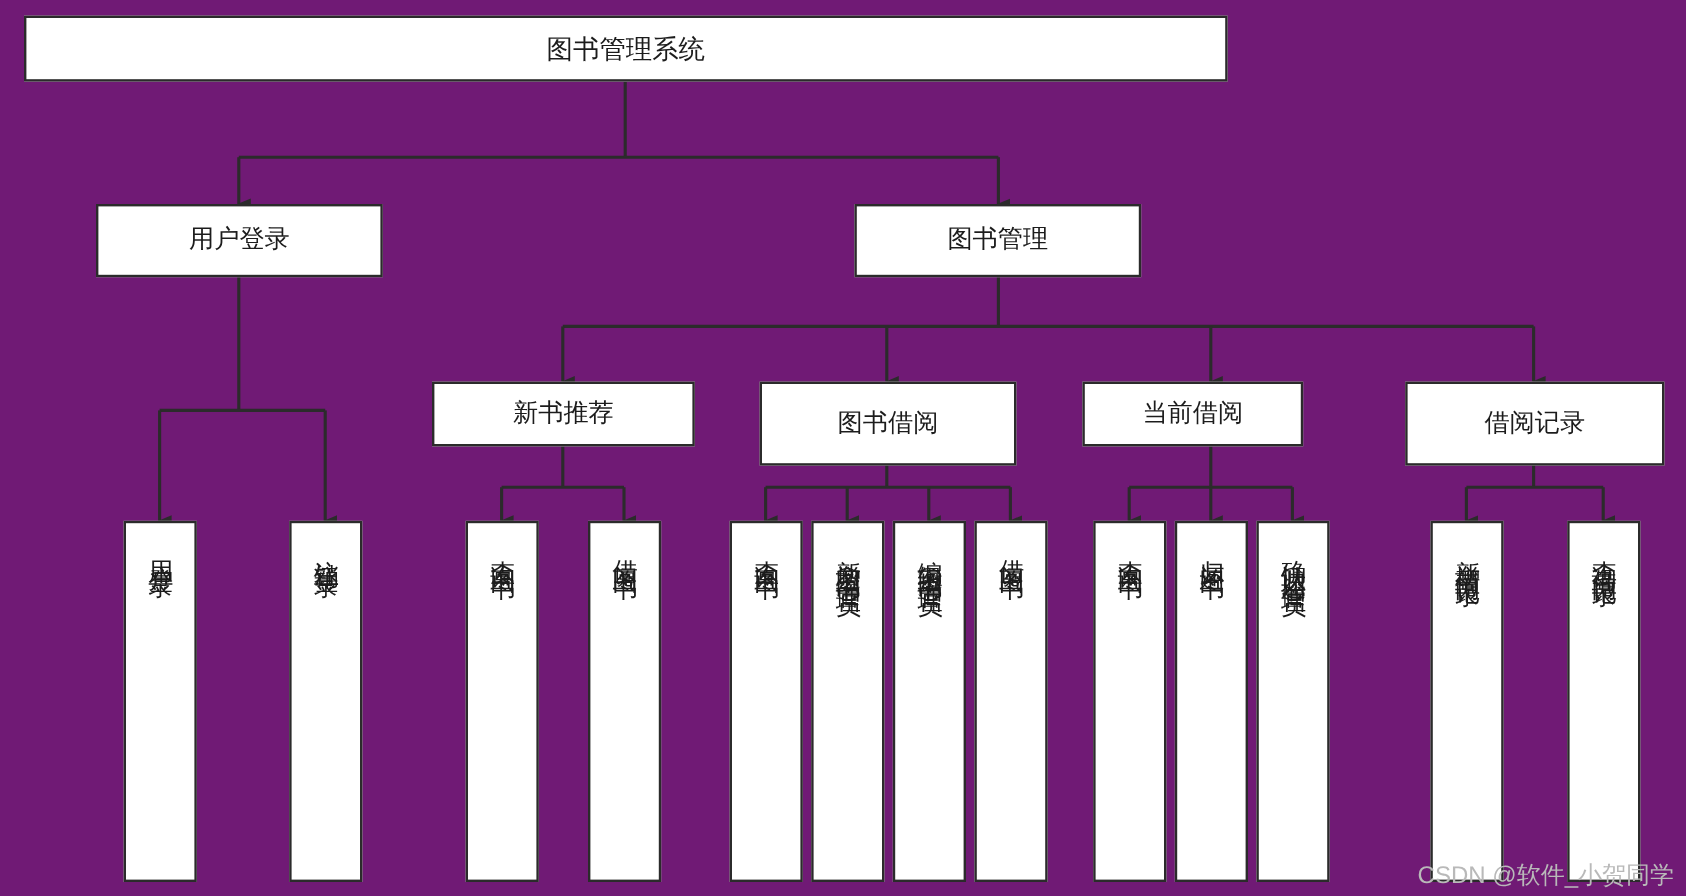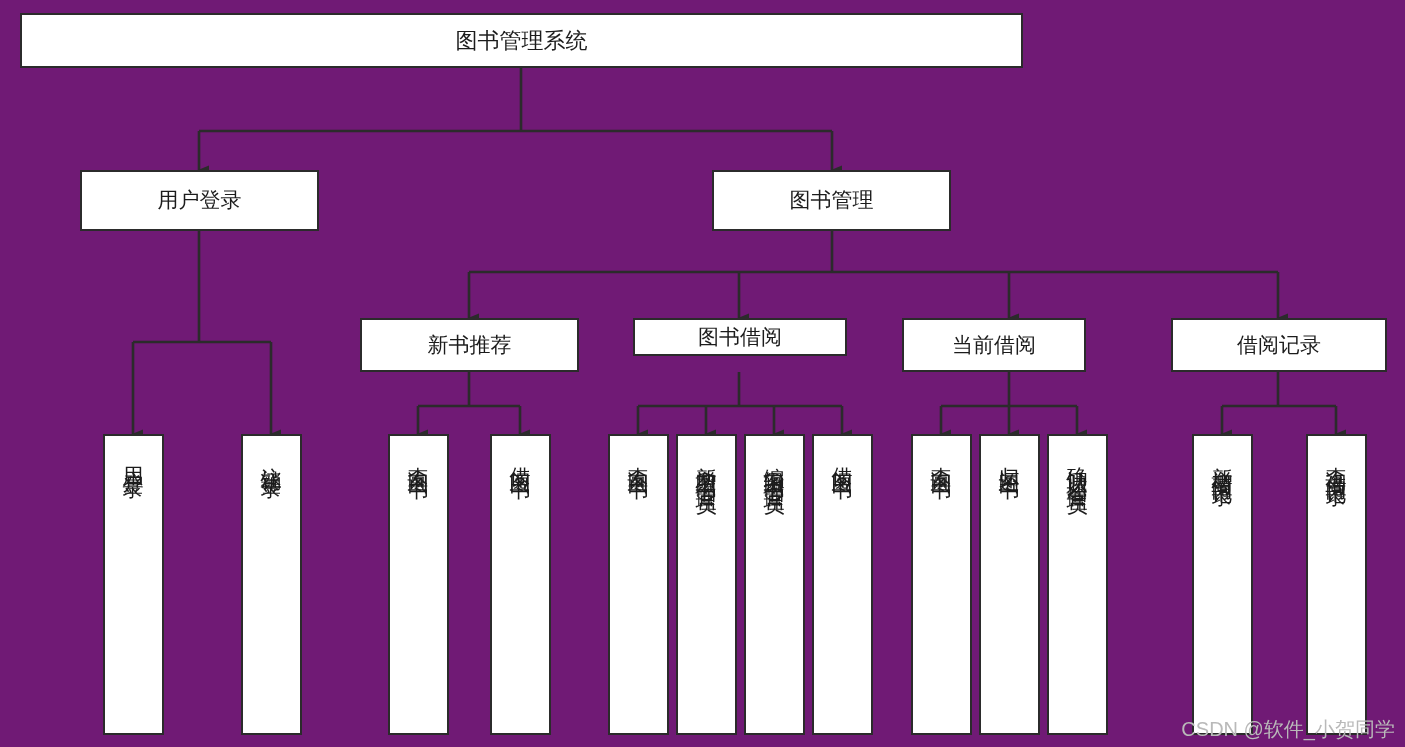--- a/index.html
+++ b/index.html
@@ -139,29 +139,29 @@
   </div>
 
   <div class="node h-node" style="left:712px; top:170px; width:239px; height:61px;">
     <span class="node-label">图书管理</span>
   </div>
 
   <div class="node h-node" style="left:360px; top:318px; width:219px; height:54px;">
     <span class="node-label">新书推荐</span>
   </div>
 
-  <div class="node h-node" style="left:633px; top:318px; width:214px; height:38px;">
+  <div class="node h-node" style="left:633px; top:318px; width:214px; height:70px;">
     <span class="node-label">图书借阅</span>
   </div>
 
   <div class="node h-node" style="left:902px; top:318px; width:184px; height:54px;">
     <span class="node-label">当前借阅</span>
   </div>
 
-  <div class="node h-node" style="left:1171px; top:318px; width:216px; height:54px;align-items:center;">
+  <div class="node h-node" style="left:1171px; top:318px; width:216px; height:70px;align-items:center;">
     <span class="node-label">借阅记录</span>
   </div>
 
   <div class="node leaf" style="left:103px; top:434px; width:61px; height:301px;">
     <span class="node-label">用户登录</span>
   </div>
   <div class="node leaf" style="left:241px; top:434px; width:61px; height:301px;">
     <span class="node-label">注销登录</span>
   </div>
 

